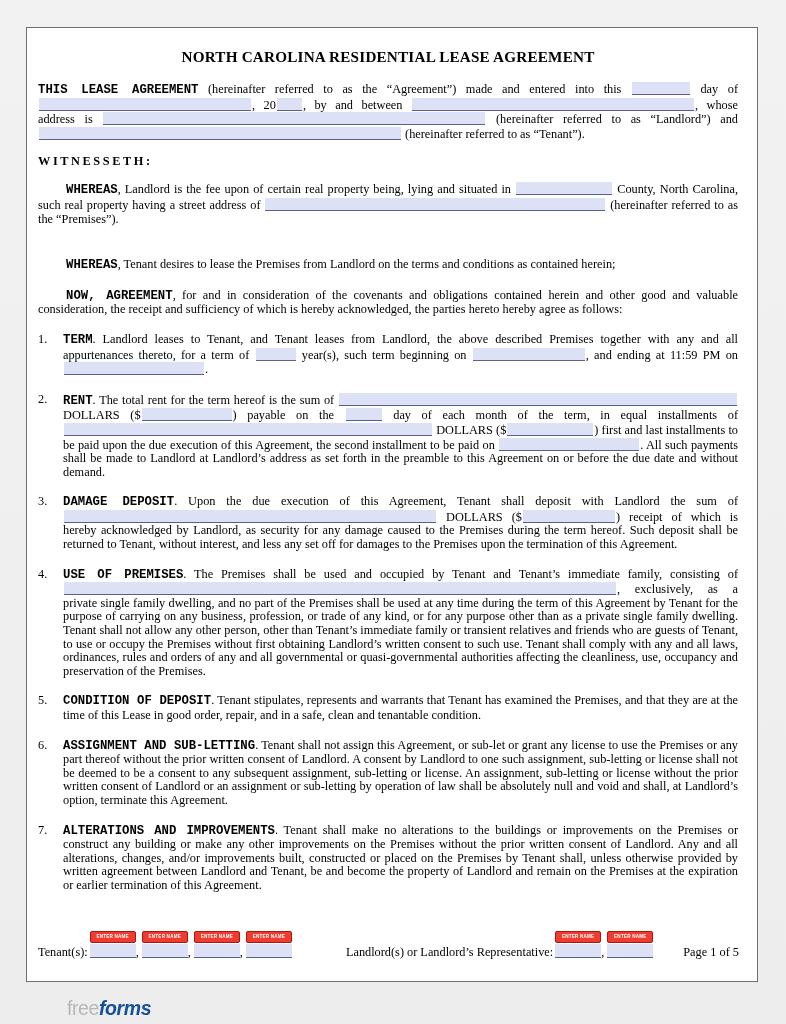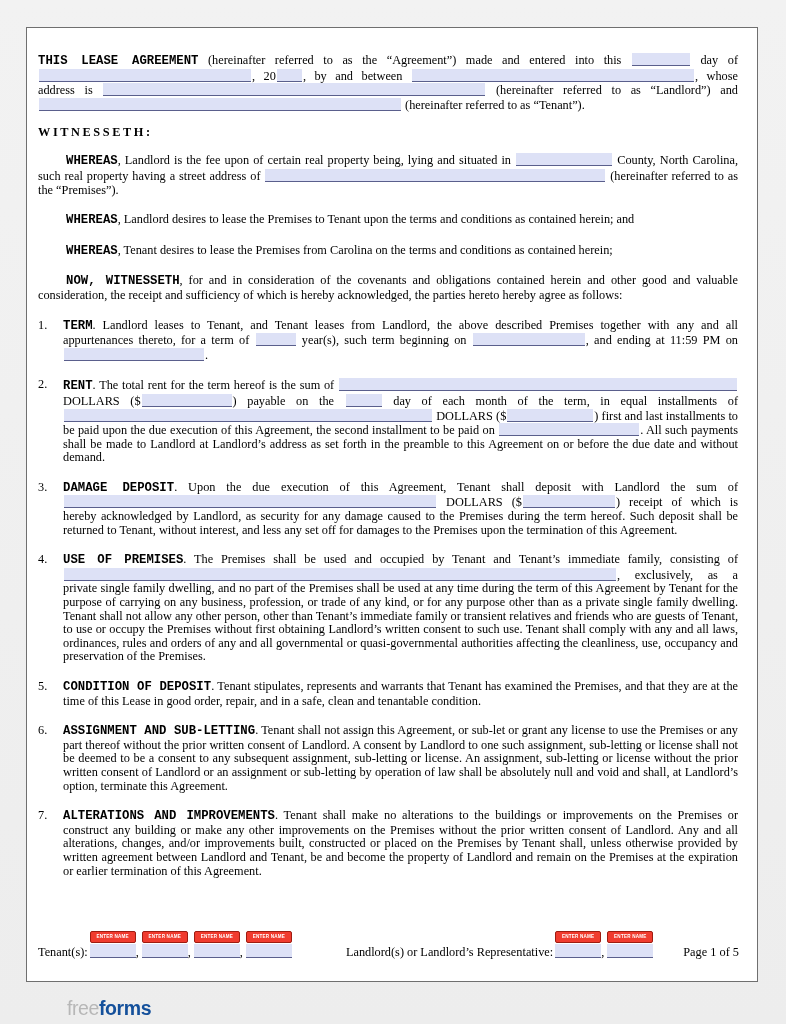--- a/index.html
+++ b/index.html
@@ -153,53 +153,53 @@
   .brand {
     position: absolute;
     left: 67px;
     top: 997px;
     font-family: "Liberation Sans", sans-serif;
     font-size: 19.5px;
     font-weight: bold;
     letter-spacing: -0.4px;
   }
   .brand .free { color: #b7b7b7; font-weight: normal; }
-  .brand .forms { color: #14509b; font-weight: bold; }
+  .brand .forms { color: #14509b; font-weight: bold; font-style: italic; }
 </style>
 </head>
 <body>
 
 <div class="viewport">
   <div class="page">
     <div class="page-inner">
 
+      <div class="doc-title">NORTH CAROLINA RESIDENTIAL LEASE AGREEMENT</div>
 
       <div class="gap-lg"></div>
 
       <p class="body-text"><span class="b">THIS LEASE AGREEMENT</span><span> (hereinafter referred to as the “Agreement”) made and entered into this </span><span class="blank" style="width:58px"></span><span> day of </span><span class="blank" style="width:212px"></span><span>, 20</span><span class="blank" style="width:25px"></span><span>, by and between </span><span class="blank" style="width:282px"></span><span>, whose address is </span><span class="blank" style="width:382px"></span><span> (hereinafter referred to as “Landlord”) and </span><span class="blank" style="width:362px"></span><span> (hereinafter referred to as “Tenant”).</span></p>
 
       <div class="gap-md"></div>
 
       <p class="witnesseth">WITNESSETH:</p>
 
       <div class="gap-md"></div>
 
       <p class="body-text indent"><span class="b">WHEREAS</span><span>, Landlord is the fee upon of certain real property being, lying and situated in </span><span class="blank" style="width:96px"></span><span> County, North Carolina, such real property having a street address of </span><span class="blank" style="width:340px"></span><span> (hereinafter referred to as the “Premises”).</span></p>
 
       <div class="gap-lg"></div>
 
-      <p class="body-text indent"><span class="b">WHEREAS</span><span>, Landlord desires to lease the Premises to Tenant upon the terms and conditions as contained herein; and</span></p>
-
-      <div class="gap-lg"></div>
-
-      <p class="body-text indent"><span class="b">WHEREAS</span><span>, Tenant desires to lease the Premises from Carolina on the terms and conditions as contained herein;</span></p>
-
-      <div class="gap-lg"></div>
-
-      <p class="body-text indent"><span class="b">NOW, WITNESSETH</span><span>, for and in consideration of the covenants and obligations contained herein and other good and valuable consideration, the receipt and sufficiency of which is hereby acknowledged, the parties hereto hereby agree as follows:</span></p>
+
+      <div class="gap-lg"></div>
+
+      <p class="body-text indent"><span class="b">WHEREAS</span><span>, Tenant desires to lease the Premises from Landlord on the terms and conditions as contained herein;</span></p>
+
+      <div class="gap-lg"></div>
+
+      <p class="body-text indent"><span class="b">NOW, AGREEMENT</span><span>, for and in consideration of the covenants and obligations contained herein and other good and valuable consideration, the receipt and sufficiency of which is hereby acknowledged, the parties hereto hereby agree as follows:</span></p>
 
       <div class="gap-lg"></div>
 
       <div class="clause">
         <div class="clause-num">1.</div>
         <div class="clause-body"><span class="b">TERM</span><span>.  Landlord leases to Tenant, and Tenant leases from Landlord, the above described Premises together with any and all appurtenances thereto, for a term of </span><span class="blank" style="width:40px"></span><span> year(s), such term beginning on </span><span class="blank" style="width:112px"></span><span>, and ending at 11:59 PM on </span><span class="blank" style="width:140px"></span><span>.</span></div>
       </div>
 
       <div class="gap-lg"></div>
 

